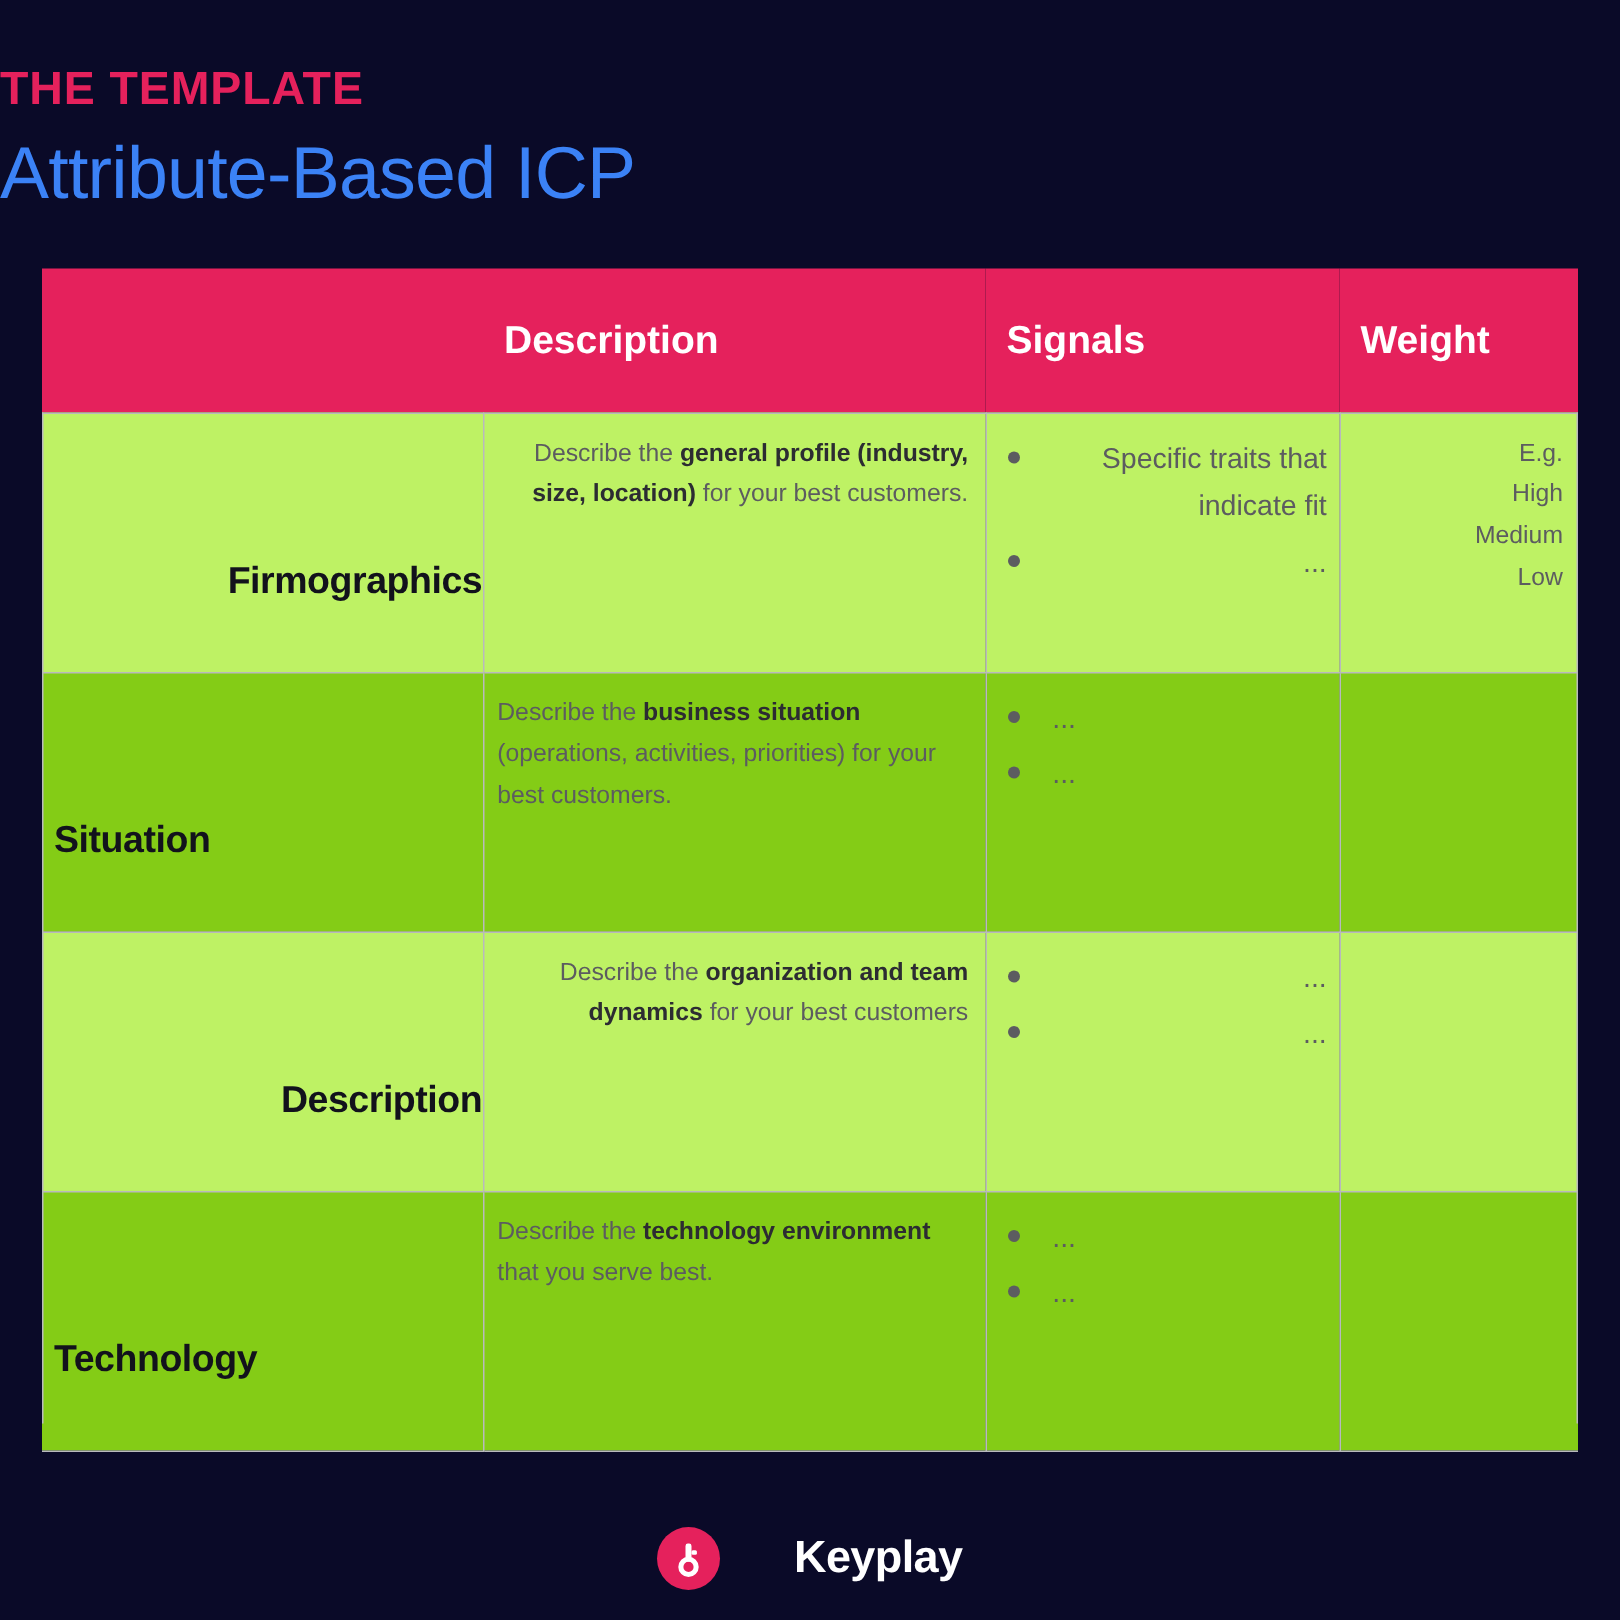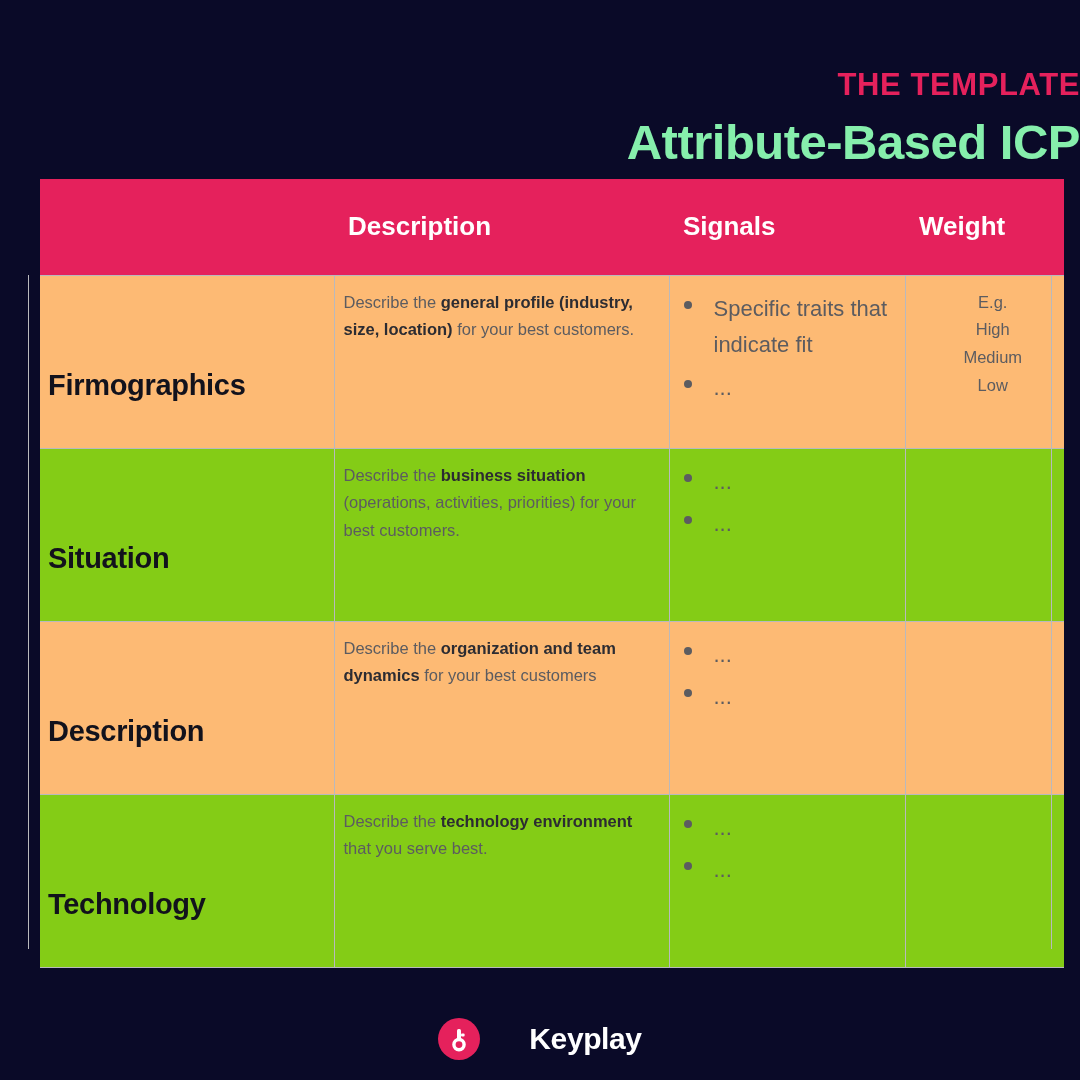--- a/index.html
+++ b/index.html
@@ -19,57 +19,56 @@
   .page {
     width: 1080px;
     height: 1080px;
     display: flex;
     flex-direction: column;
     position: relative;
   }
 
   
   .header {
-    padding-top: 68px;
-    text-align: right;
+    padding-top: 42px;
+    text-align: left;
   }
 
   .eyebrow {
     color: #e5215c;
     font-size: 31px;
     font-weight: 700;
     letter-spacing: 0.6px;
     text-transform: uppercase;
     line-height: 1.1;
   }
 
   .main-title {
-    color: #86efac;
+    color: #3b82f6;
     font-size: 49px;
-    font-weight: 700;
+    font-weight: 400;
     letter-spacing: -0.5px;
     margin-top: 12px;
     line-height: 1.15;
   }
 
   
   .table-wrap {
     position: absolute;
     left: 28px;
     top: 179px;
     width: 1024px;
     height: 770px;
   }
 
   table.icp {
     width: 100%;
     height: 100%;
     border-collapse: collapse;
     table-layout: fixed;
-    margin-left: 12px;
   }
 
   col.c-attr   { width: 294px; }
   col.c-desc   { width: 335px; }
   col.c-sig    { width: 236px; }
   col.c-weight { width: 159px; }
 
   thead th {
     background: #e5215c;
     height: 96px;
@@ -85,30 +84,30 @@
   thead th.attr-head { padding-left: 14px; }
 
   tbody tr { height: 173px; }
 
   tbody td {
     border: 1px solid #b9b9bd;
     vertical-align: top;
     background: #84cc16;
   }
 
-  tbody tr.shaded td { background: #fdba74; }
+  tbody tr.shaded td { background: #bef264; text-align: right; }
 
   
   td.attr-cell {
     vertical-align: bottom;
     padding: 0 0 46px 8px;
     border-left: none;
   }
   .attr-name {
-    font-size: 29px;
+    font-size: 25px;
     font-weight: 700;
     color: #12121c;
     letter-spacing: -0.3px;
   }
 
   
   td.desc-cell {
     padding: 13px 11px 10px 9px;
   }
   .desc-text {
@@ -123,21 +122,21 @@
     padding: 15px 8px 10px 6px;
   }
   ul.signals {
     list-style: none;
     margin: 0;
     padding: 0;
   }
   ul.signals li {
     position: relative;
     padding-left: 38px;
-    font-size: 22px;
+    font-size: 19px;
     line-height: 1.67;
     color: #5c5c60;
     margin-bottom: 6px;
   }
   ul.signals li::before {
     content: "";
     position: absolute;
     left: 8px;
     top: 10px;
     width: 8px;

